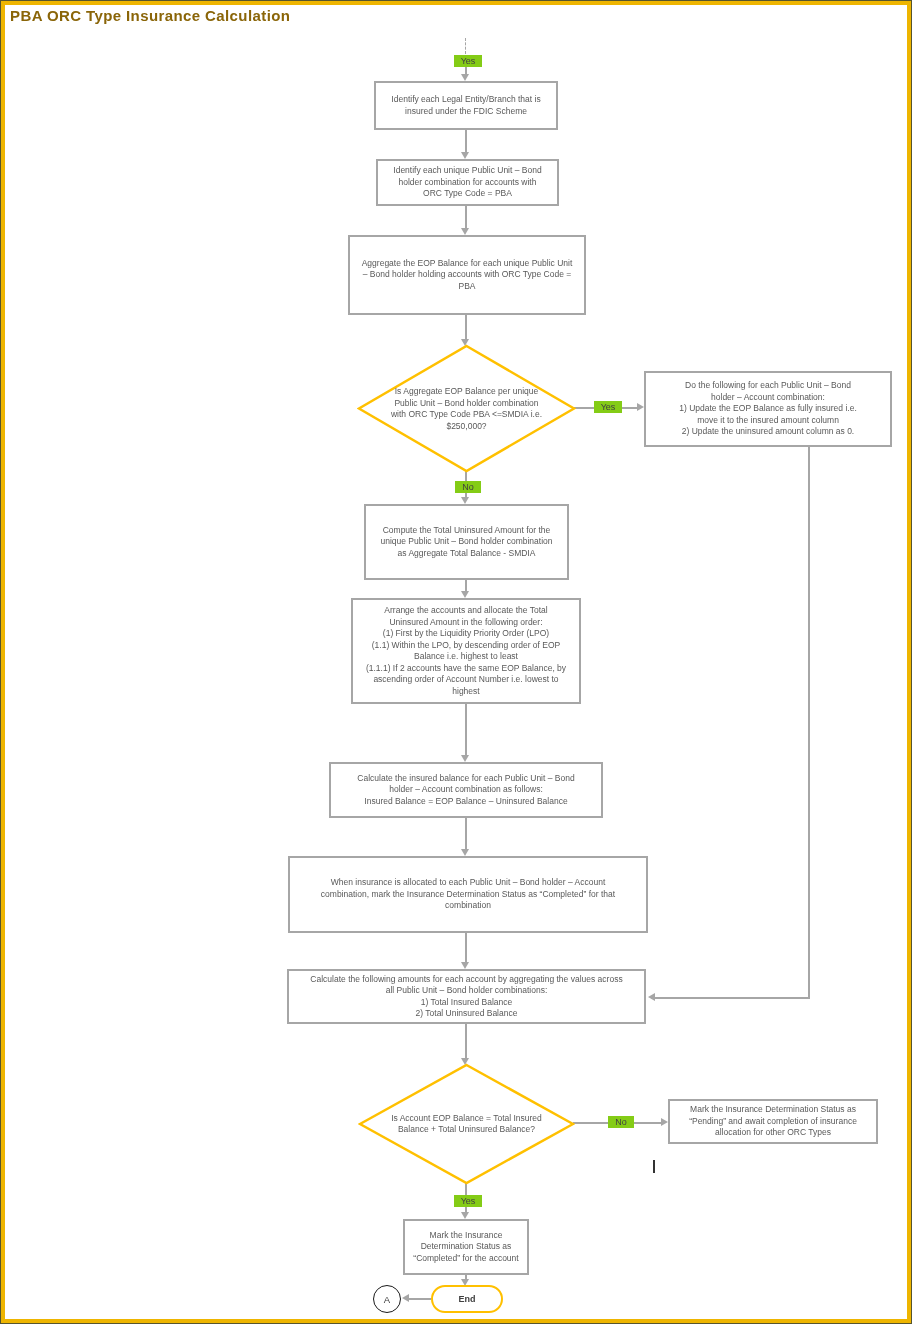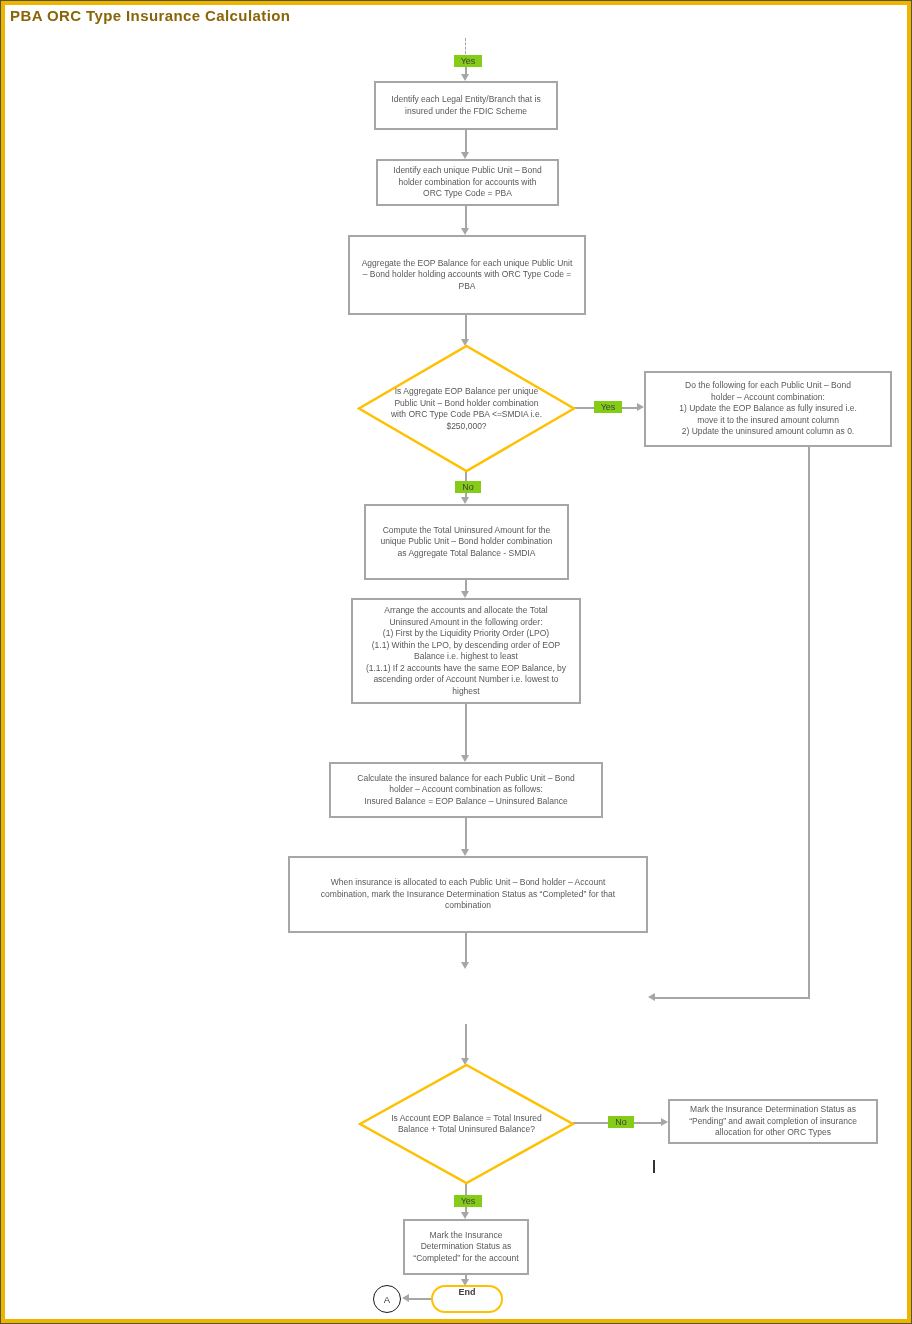--- a/index.html
+++ b/index.html
@@ -51,21 +51,21 @@
     border-top:4.5px solid transparent;border-bottom:4.5px solid transparent;
     border-right:7px solid #a6a6a6;}
   .lbl{
     position:absolute;background:#84cc16;color:#404040;
     font-size:9px;line-height:12px;padding:0 2px;text-align:center;
   }
   .diamond-svg{position:absolute;}
   .end-node{
     position:absolute;left:430px;top:1284px;width:72px;height:28px;
     box-sizing:border-box;border:2.5px solid #ffc000;border-radius:14px;
-    background:#fff;display:flex;justify-content:center;
+    background:#fff;display:flex;align-items:center;justify-content:center;
     font-size:9px;font-weight:600;color:#404040;
   }
   .circle-a{
     position:absolute;left:372px;top:1284px;width:28px;height:28px;
     box-sizing:border-box;border:1.5px solid #1a1a1a;border-radius:50%;
     background:#fff;display:flex;align-items:center;justify-content:center;
     font-size:9.5px;color:#404040;
   }
   .stray-mark{position:absolute;width:1.5px;background:#333;}
 </style>
@@ -190,20 +190,26 @@
 holder – Account combination as follows:
 Insured Balance = EOP Balance – Uninsured Balance</span>
   </div>
 
   <div class="node" style="left:287px;top:855px;width:360px;height:77px">
     <span class="node-text">When insurance is allocated to each Public Unit – Bond holder – Account
 combination, mark the Insurance Determination Status as “Completed” for that
 combination</span>
   </div>
 
+  <div class="node" style="left:286px;top:968px;width:359px;height:55px;padding:1px 2px">
+    <span class="node-text">Calculate the following amounts for each account by aggregating the values across
+all Public Unit – Bond holder combinations:
+1) Total Insured Balance
+2) Total Uninsured Balance</span>
+  </div>
 
   <svg class="diamond-svg" style="left:357px;top:1062px" width="217" height="122">
     <polygon points="108.5,2 215,61 108.5,120 2,61" fill="#ffffff" stroke="#ffc000" stroke-width="2.5" stroke-linejoin="miter"></polygon>
   </svg>
   <div class="dtext" style="left:370px;top:1108px;width:191px;height:30px">Is Account EOP Balance = Total Insured
 Balance + Total Uninsured Balance?</div>
 
   <div class="node" style="left:667px;top:1098px;width:210px;height:45px">
     <span class="node-text">Mark the Insurance Determination Status as
 “Pending” and await completion of insurance

